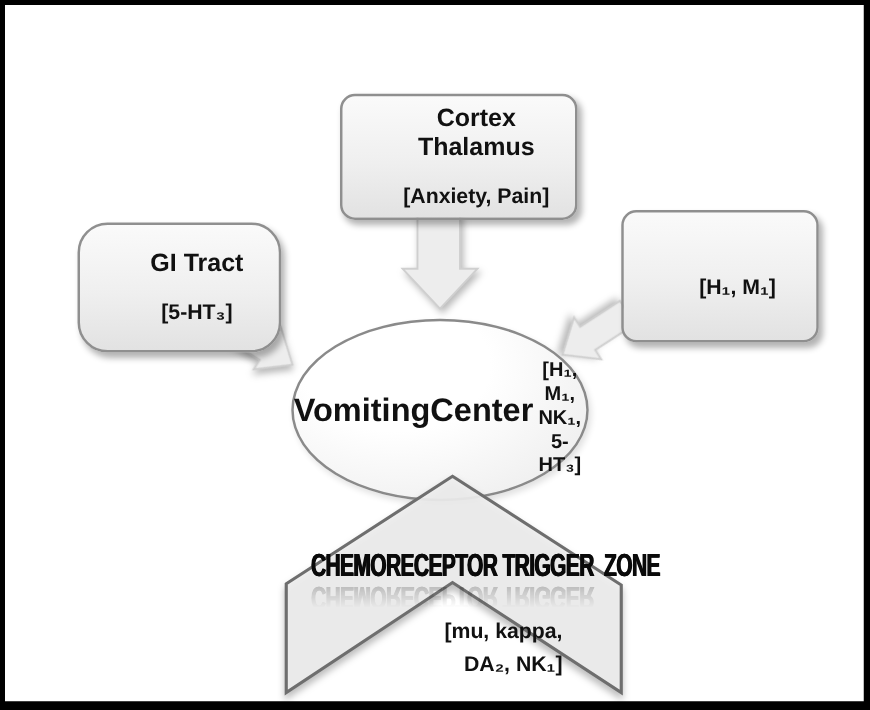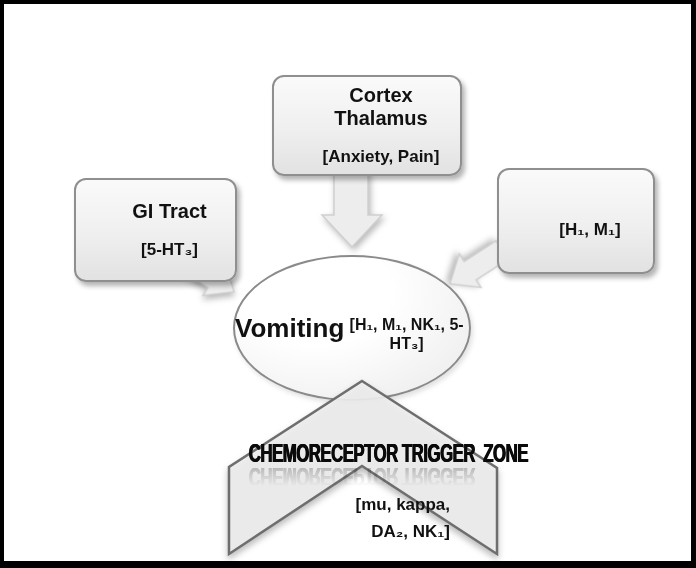--- a/index.html
+++ b/index.html
@@ -46,21 +46,21 @@
     flex-direction: column;
     align-items: center;
     justify-content: center;
     text-align: center;
     font-weight: bold;
     padding-left: 28px;
   }
   .node .title { font-size: 20px; line-height: 23px; }
   .node .receptors { font-size: 17px; line-height: 20px; margin-top: 17px; }
 
-  #gi-node        { left: 74px;  top: 178px; width: 131px; height: 100px; }
+  #gi-node        { left: 62px;  top: 178px; width: 131px; height: 100px; border-radius: 24px; }
   #cortex-node    { left: 272px; top: 75px;  width: 158px; height: 97px;  }
   #vestibular-node{ left: 497px; top: 168px; width: 126px; height: 102px; }
 
   .ellipse {
     position: absolute;
     z-index: 2;
     left: 233px; top: 255px;
     width: 234px; height: 142px;
     border: 2px solid #8a8a8a;
     border-radius: 50%;
@@ -150,20 +150,21 @@
     <div class="title">Thalamus</div>
     <div class="receptors">[Anxiety, Pain]</div>
   </div>
 
   <div class="node" id="vestibular-node">
     <div class="receptors">[H₁, M₁]</div>
   </div>
 
   <div class="ellipse">
     <div class="title">Vomiting</div>
+    <div class="title">Center</div>
     <div class="receptors">[H₁, M₁, NK₁, 5-HT₃]</div>
   </div>
 
   <svg class="layer" id="chevron-layer" viewBox="0 0 696 568">
     <polygon class="chevron" points="362,381 497,468 497,554 362,466 229,554 229,467"></polygon>
   </svg>
 
   <div class="ctz-title">CHEMORECEPTOR TRIGGER  ZONE</div>
   <div class="ctz-reflection">CHEMORECEPTOR TRIGGER  ZONE</div>
 

